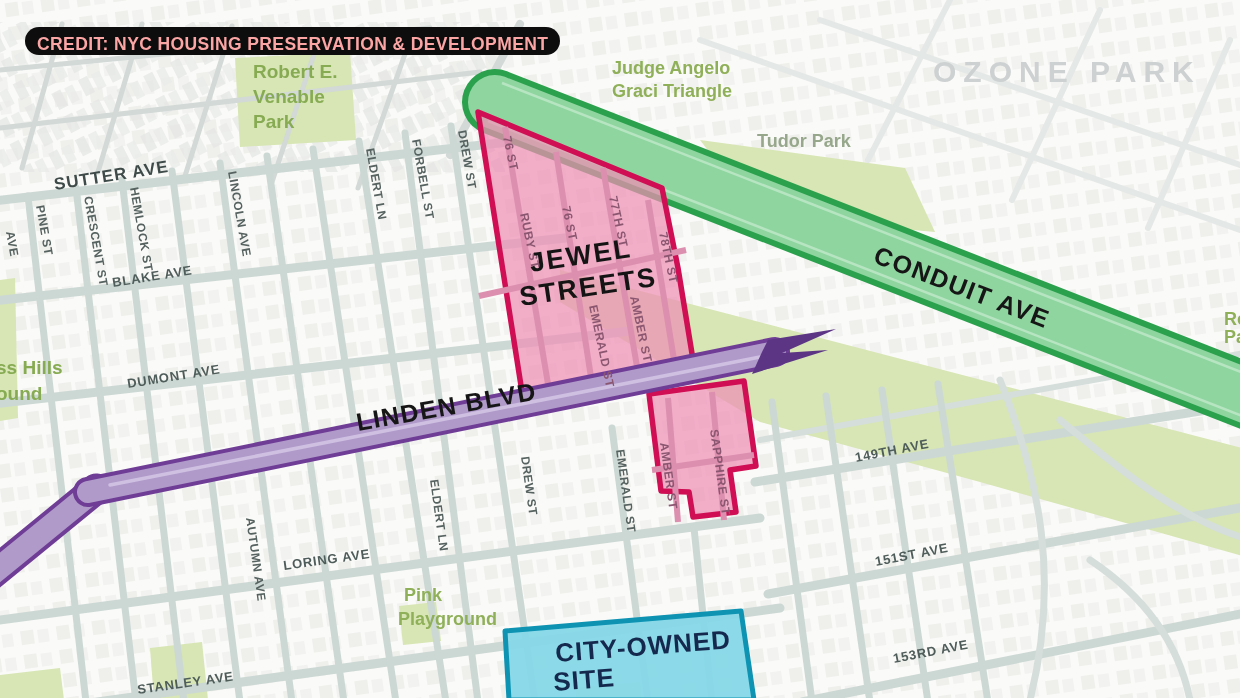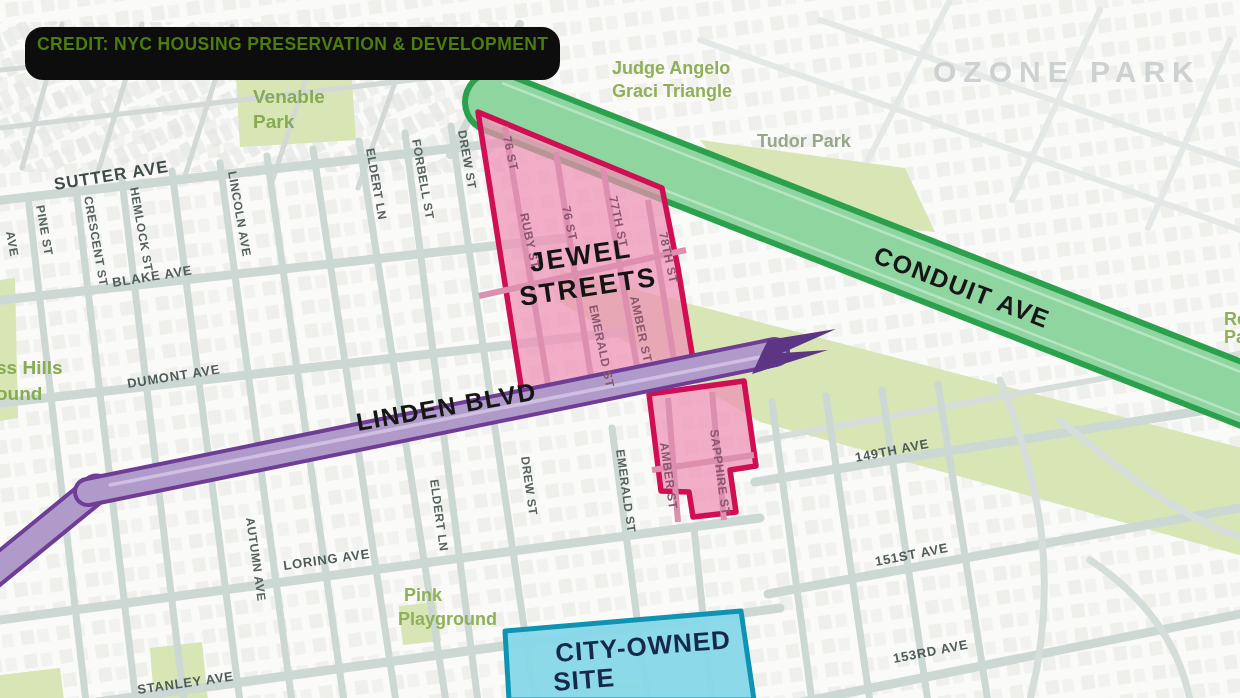--- a/index.html
+++ b/index.html
@@ -16,23 +16,23 @@
   .pink-street-label{fill:#8a5670;font-size:12px;font-weight:700;letter-spacing:.6px;}
   .park-label{fill:#87ab52;font-size:19px;font-weight:700;}
   .park-label-sm{fill:#8fb058;font-size:18px;font-weight:700;}
   .tudor{fill:#96a78b;}
   .district-label{fill:#cdd1d1;font-size:30px;font-weight:700;letter-spacing:7px;}
   .band-label{fill:#161616;font-size:25px;font-weight:700;letter-spacing:1.5px;}
   .jewel-label{fill:#141414;font-size:27px;font-weight:700;letter-spacing:2px;}
   .city-label{fill:#15294e;font-size:26px;font-weight:700;letter-spacing:1px;}
   #credit-banner{
     position:absolute;left:25px;top:27px;z-index:5;
-    background:#0d0d0d;color:#4d7c0f;
+    background:#0d0d0d;color:#fca5a5;
     font-size:17.5px;font-weight:700;letter-spacing:.4px;
-    padding:7px 12px 25px 12px;white-space:nowrap;border-radius:18px;
+    padding:7px 12px 0 12px;white-space:nowrap;border-radius:18px;
   }
 </style>
 </head>
 <body>
 
 <div id="map-wrap">
 <svg width="1240" height="698" viewBox="0 0 1240 698">
   <defs>
     <pattern id="bldg" width="36" height="24" patternUnits="userSpaceOnUse" patternTransform="rotate(-8)">
       <rect x="4" y="4" width="13" height="14" fill="#ededea"></rect>

